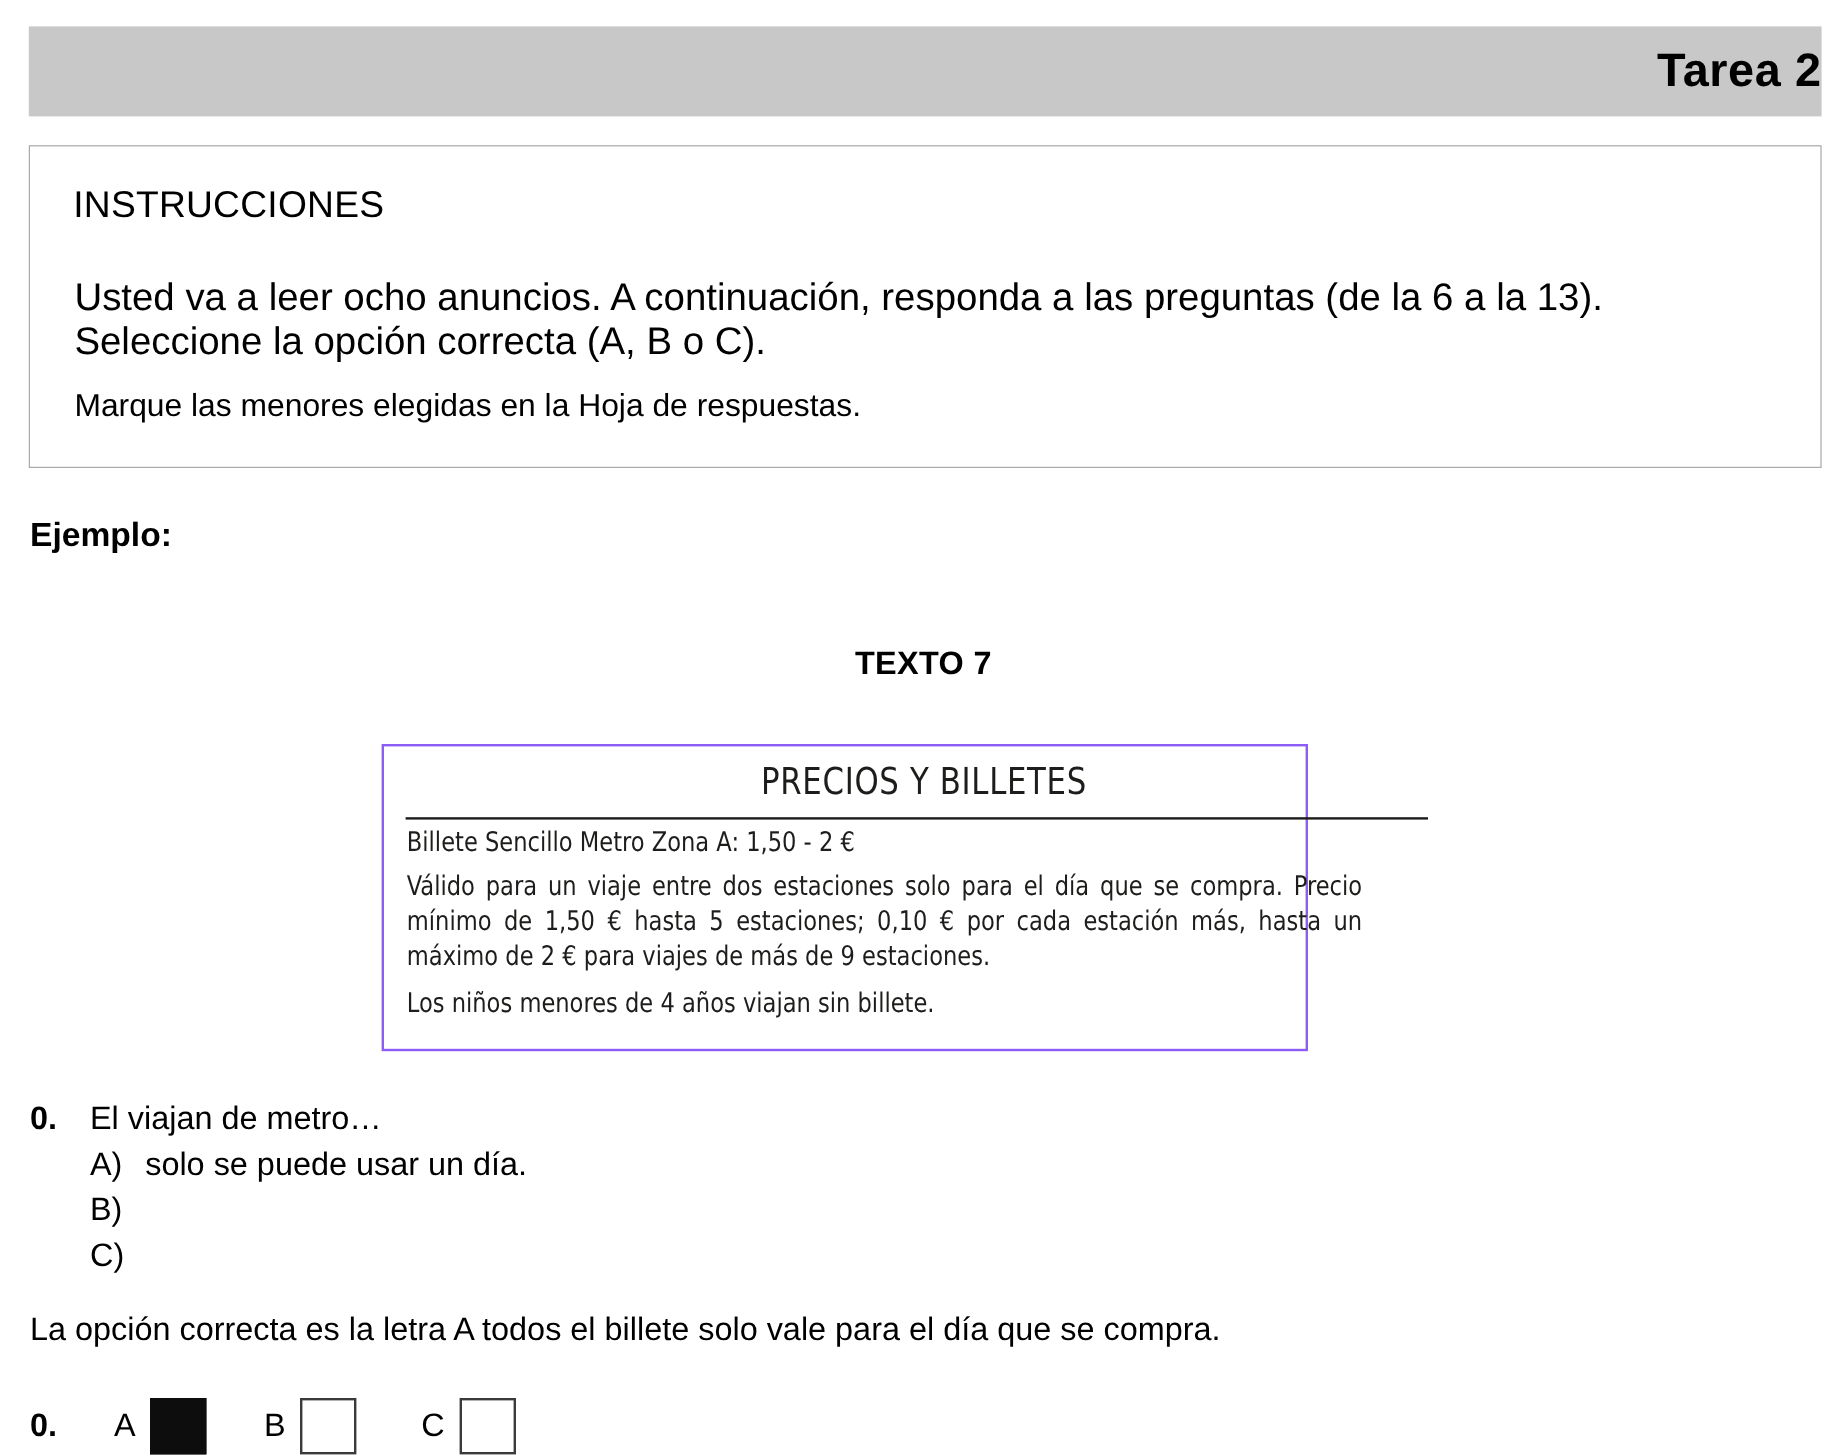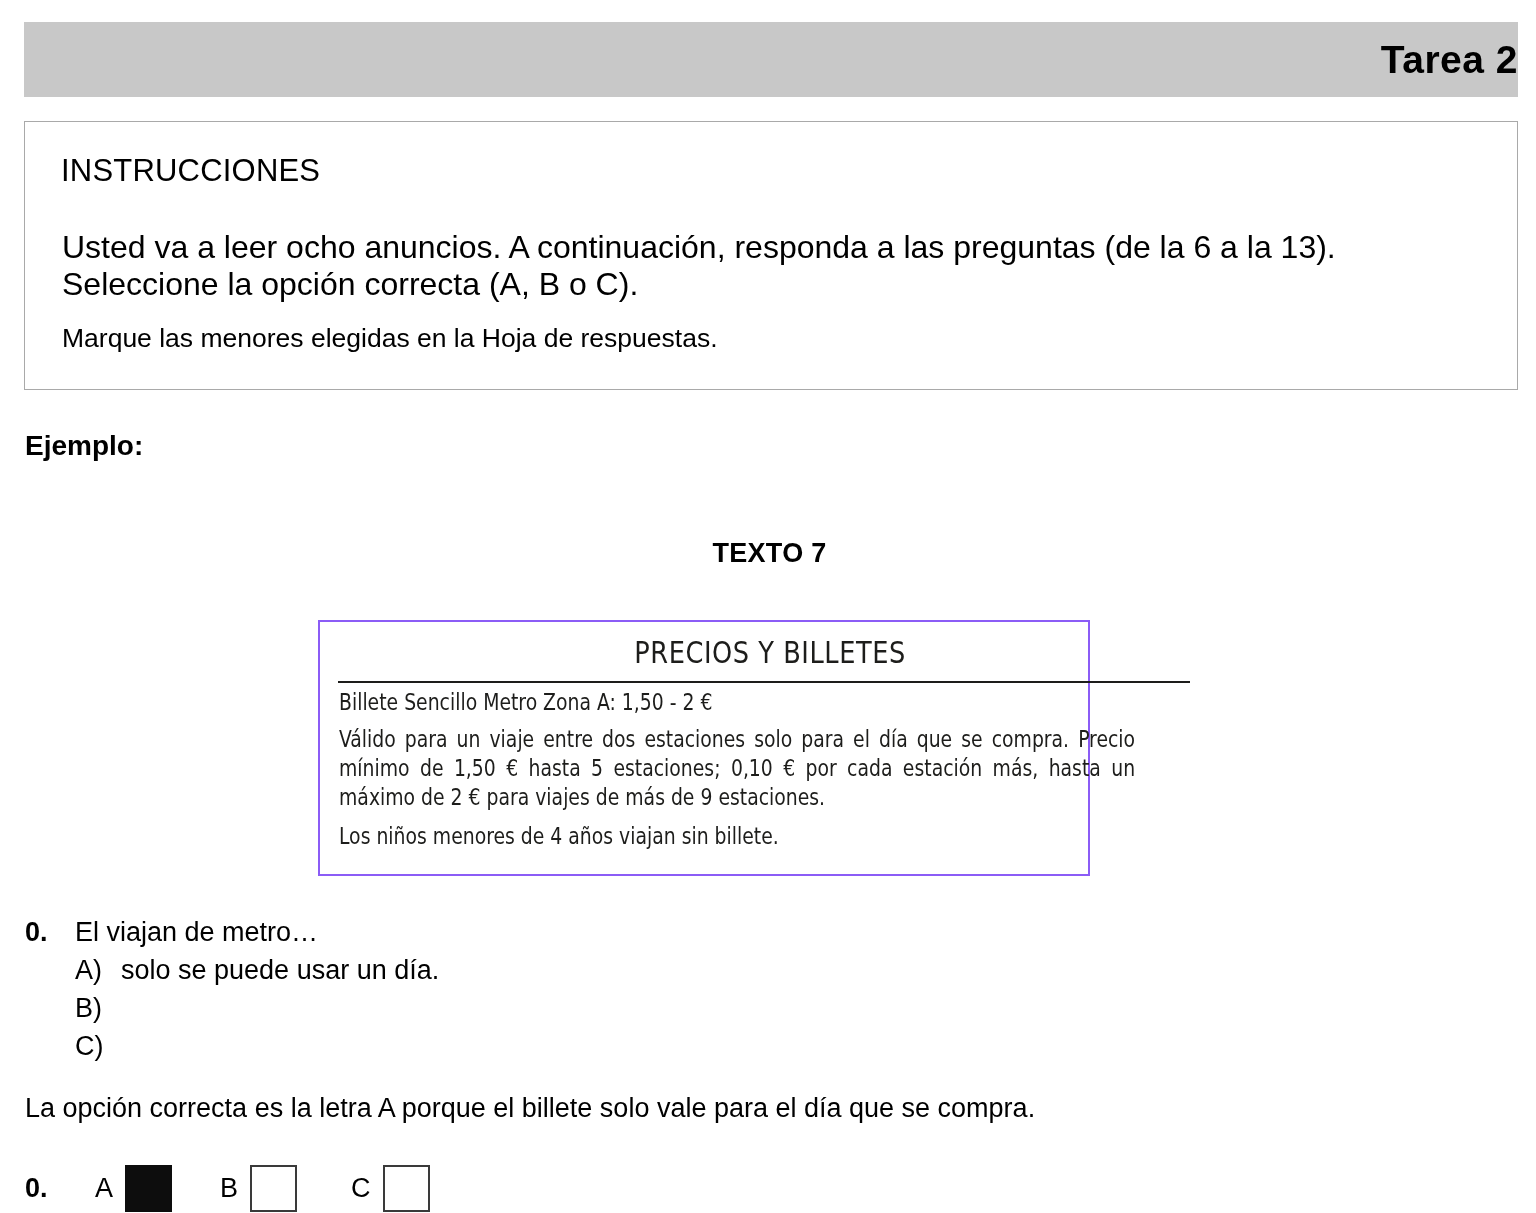--- a/index.html
+++ b/index.html
@@ -255,21 +255,21 @@
     <span class="opt-text">solo se puede usar un día.</span>
   </div>
   <div class="opt-row">
     <span class="opt-letter">B)</span>
   </div>
   <div class="opt-row">
     <span class="opt-letter">C)</span>
   </div>
 </div>
 
-<div id="explanation"><span>La opción correcta es la letra </span><span class="bold-inline">A</span><span> porque el billete solo vale para el día que se compra.</span></div>
+<div id="explanation"><span>La opción correcta es la letra </span><span class="bold-inline">A</span><span> todos el billete solo vale para el día que se compra.</span></div>
 
 <div id="answer-row">
   <span class="ans-num">0.</span>
   <span class="ans-group gap-a">
     <span class="ans-letter">A</span>
     <span class="ans-box filled"></span>
   </span>
   <span class="ans-group gap-b">
     <span class="ans-letter">B</span>
     <span class="ans-box"></span>

